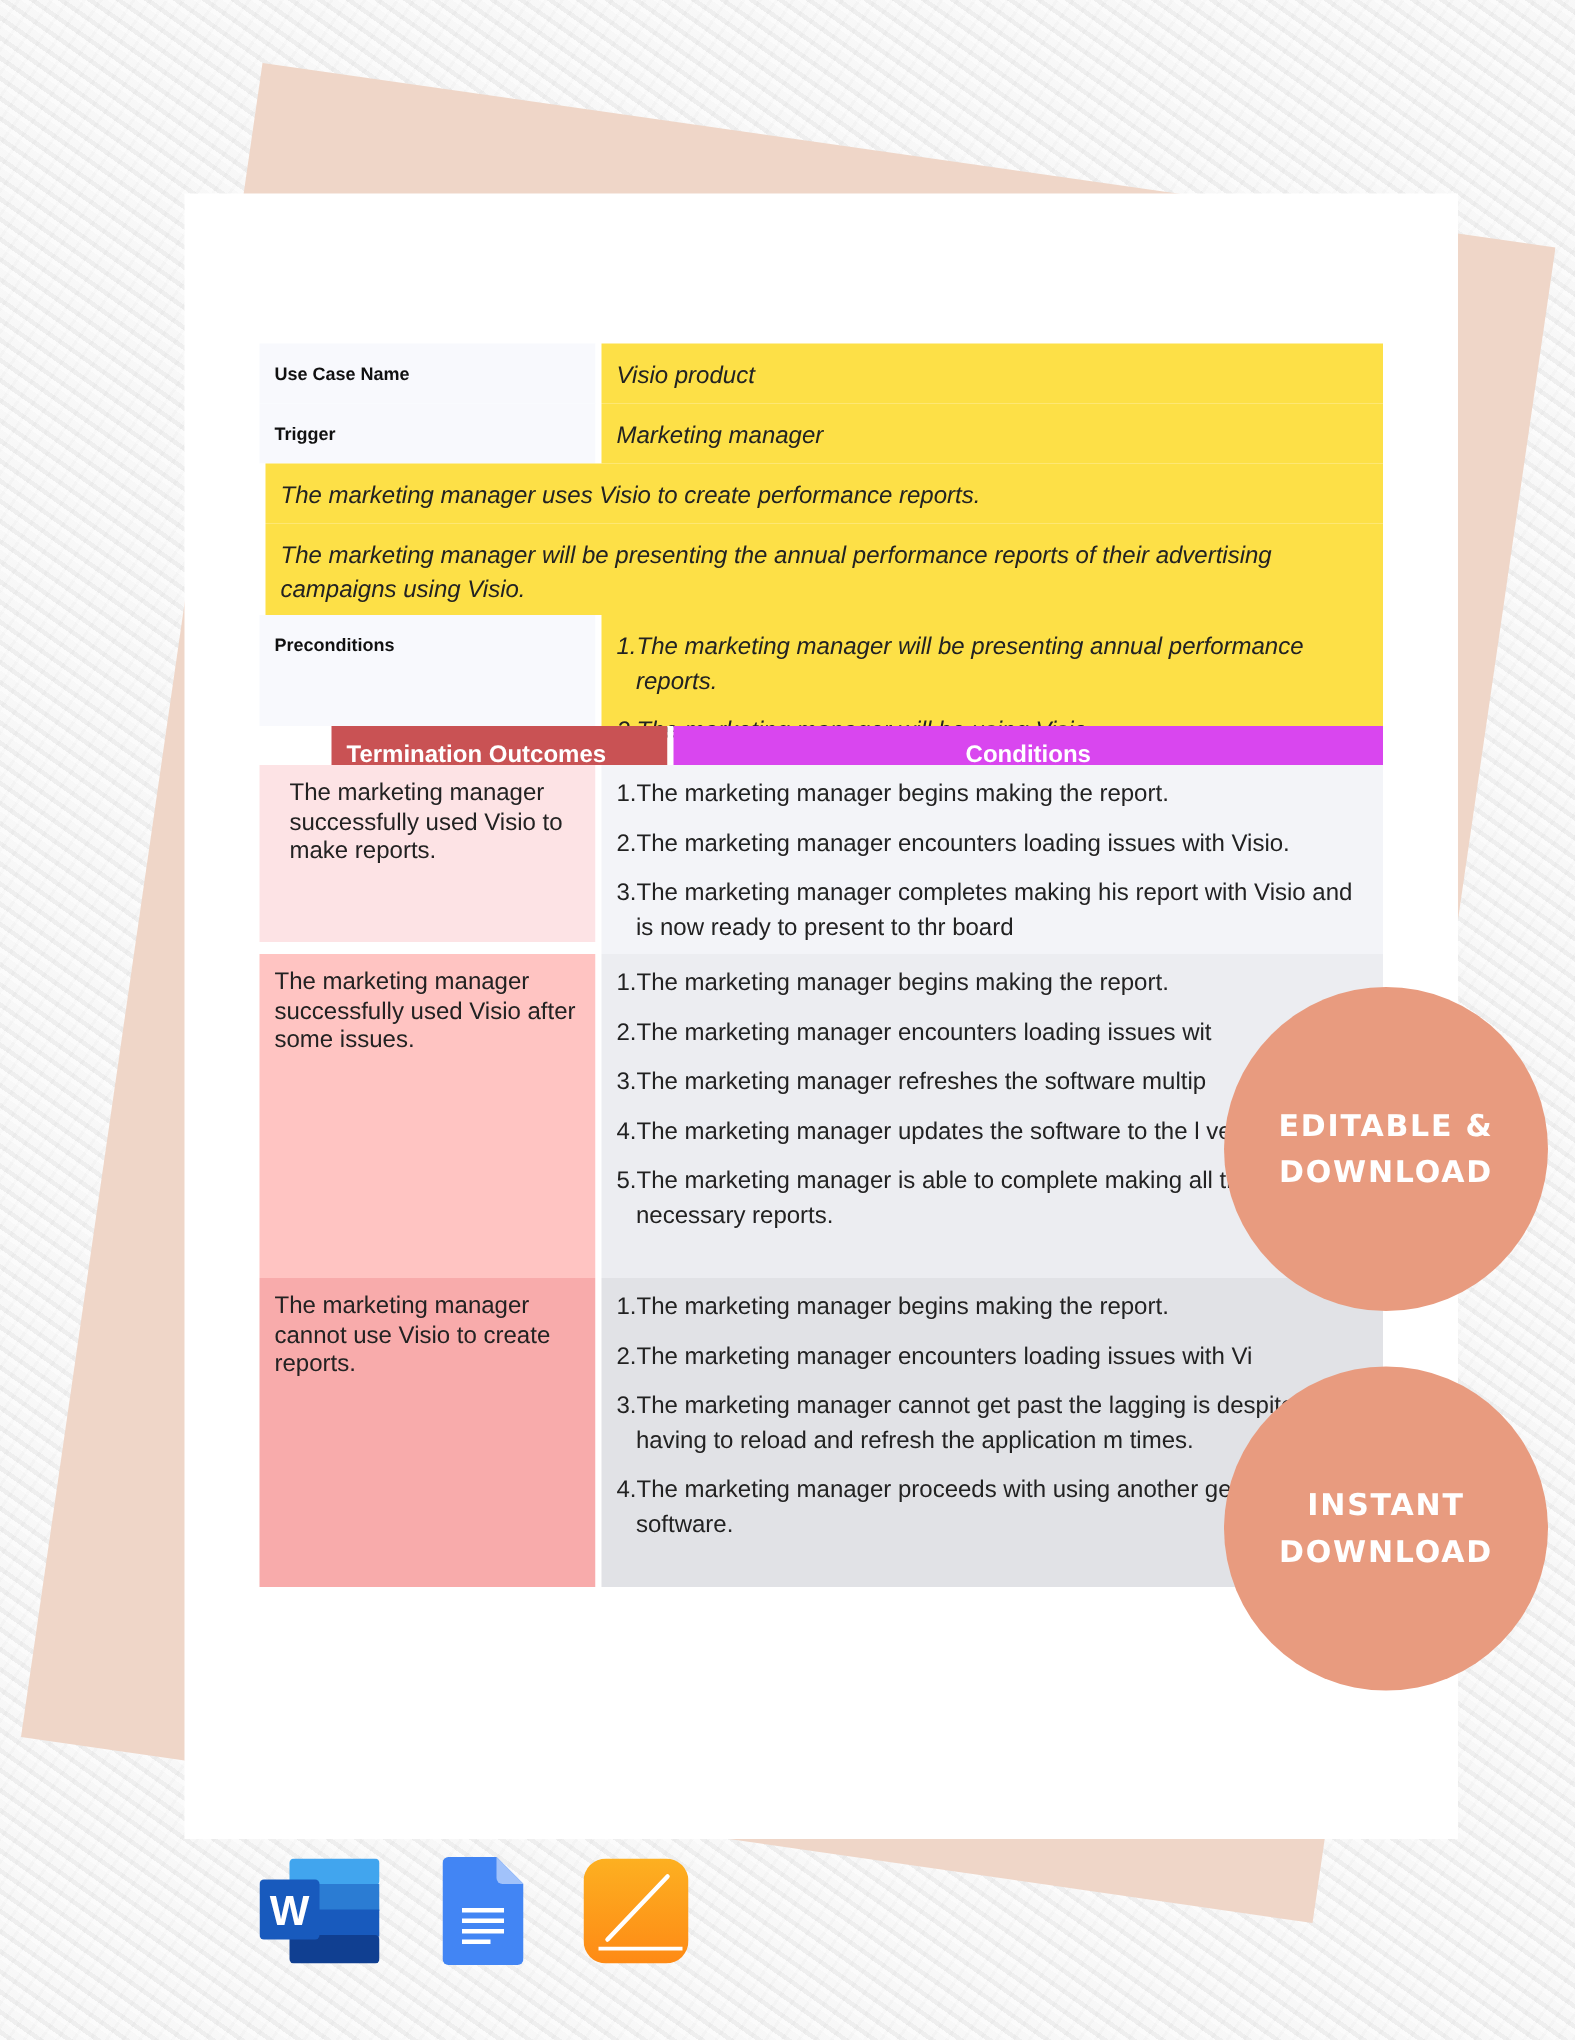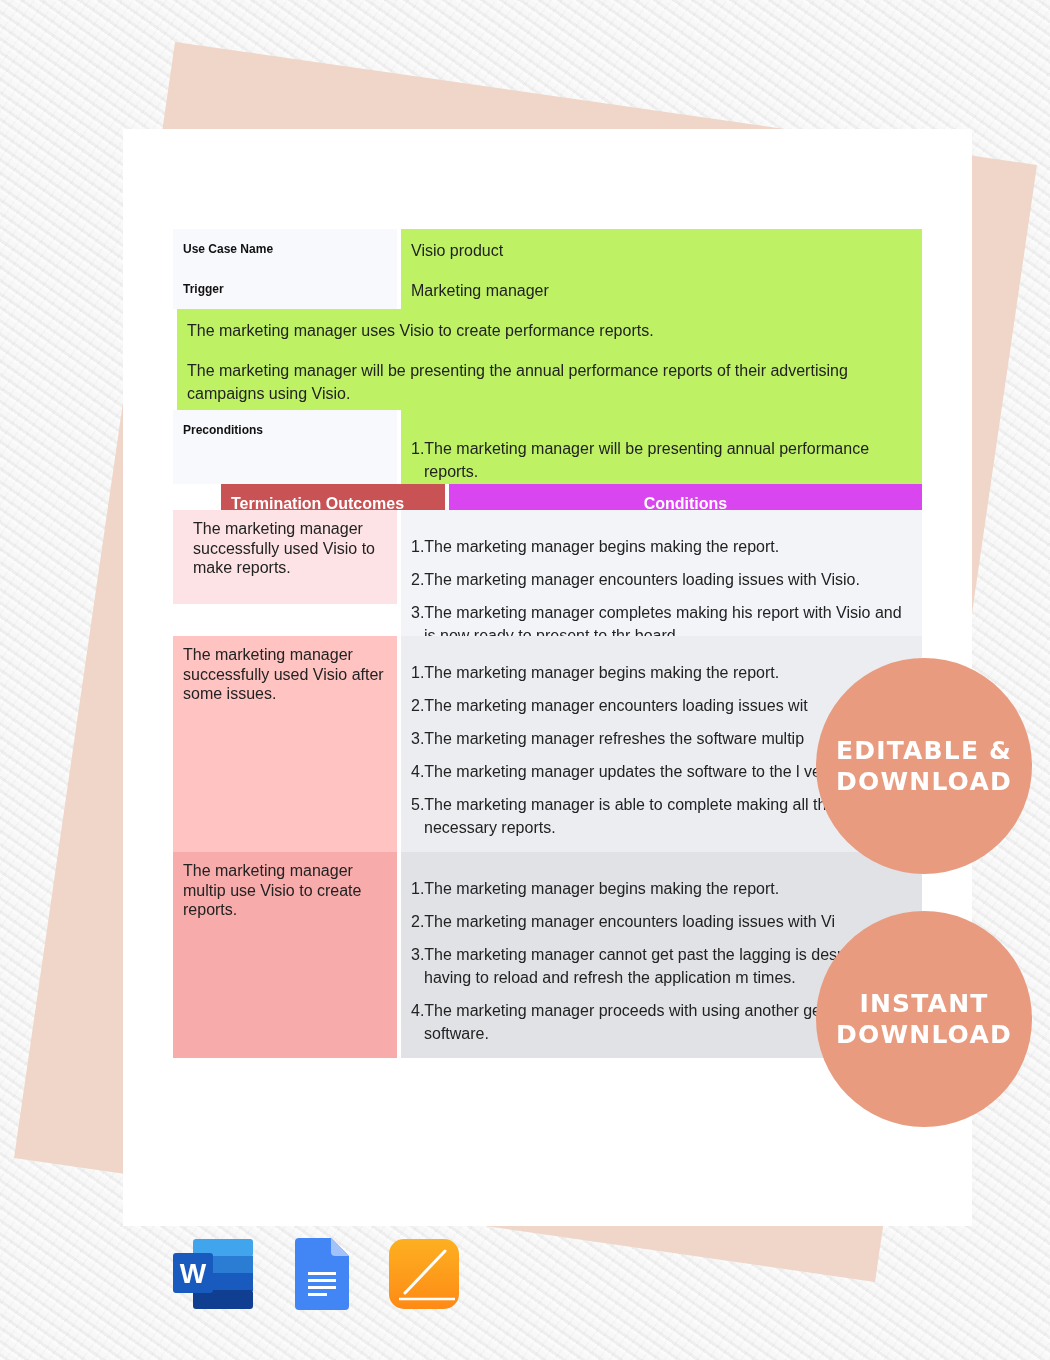--- a/index.html
+++ b/index.html
@@ -27,28 +27,29 @@
     .kv-row { display: flex; }
     .kv-label {
       width: 224px; padding: 10px 10px 0 10px;
       font-weight: bold; font-size: 12px; color: #111; line-height: 20px;
       background: #f8f9fd;
     }
     .kv-gap { width: 4px; background: #ffffff; }
     .kv-value {
       flex: 1; padding: 10px 14px 0 10px;
       font-size: 16px; color: #222; line-height: 23px;
-      background: #bef264;
+      background: #fde047;
+      font-style: italic;
     }
     .kv-row.r-usecase .kv-label, .kv-row.r-usecase .kv-value { padding-top: 10px; height: 40px; }
     .kv-row.r-trigger .kv-label, .kv-row.r-trigger .kv-value { height: 40px; }
     .kv-row.r-actor .kv-label, .kv-row.r-actor .kv-value { height: 40px; }
     .kv-row.r-overview .kv-label, .kv-row.r-overview .kv-value { height: 61px; }
     .kv-row.r-pre .kv-label, .kv-row.r-pre .kv-value { height: 74px; padding-bottom: 6px; }
-    .numlist { list-style: none; margin-top: 17px; }
+    .numlist { list-style: none; }
     .numlist li { padding-left: 13px; text-indent: -13px; margin-bottom: 10px; line-height: 23px; }
     .header-row { display: flex; height: 26px; padding-left: 48px; }
     .hdr-left {
       width: 224px; background: #c95254; color: #fff;
       font-weight: bold; font-size: 16px; padding: 11px 10px 0 10px;
     }
     .hdr-gap { width: 4px; background: #fff; }
     .hdr-right {
       flex: 1; background: #d946ef; color: #fff;
       font-weight: bold; font-size: 16px; text-align: center; padding-top: 11px;
@@ -57,31 +58,31 @@
     .out-left {
       width: 224px; padding: 9px 10px 0 10px;
       font-size: 16px; color: #222; line-height: 19.5px;
     }
     .out-gap { width: 4px; background: #fff; }
     .out-right {
       flex: 1; padding: 8px 14px 0 10px;
       font-size: 16px; color: #222;
     }
     .out-right .numlist li { margin-bottom: 10px; }
-    .row1 .out-left { background: #fde3e5; height: 94px; padding-left: 20px; }
+    .row1 .out-left { background: #fde3e5; height: 118px; padding-left: 20px; }
     .row1 .out-right { background: #f3f4f8; height: 126px; }
     .row2 .out-left { background: #ffc4c2; height: 216px; }
     .row2 .out-right { background: #ecedf1; height: 216px; }
     .row3 .out-left { background: #f8abab; height: 206px; }
     .row3 .out-right { background: #e1e2e6; height: 206px; }
     .badge {
       position: absolute; width: 216px; height: 216px; border-radius: 50%;
       background: #e89b7f; color: #fff;
       display: flex; flex-direction: column; align-items: center; justify-content: center;
-      font-family: "DejaVu Sans", sans-serif; font-weight: bold; font-size: 25px;
+      font-family: "DejaVu Sans", sans-serif; font-weight: bold; font-size: 20px;
       letter-spacing: 1.2px; line-height: 31px; text-align: center;
     }
     .badge-editable { left: 816px; top: 658px; }
     .badge-download { left: 816px; top: 911px; }
     .icons { position: absolute; left: 173px; top: 1238px; display: flex; align-items: center; }
     .icon { display: block; }
   </style>
 </head>
 <body>
 
@@ -145,21 +146,21 @@
           <li>1.The marketing manager begins making the report.</li>
           <li>2.The marketing manager encounters loading issues wit</li>
           <li>3.The marketing manager refreshes the software multip</li>
           <li>4.The marketing manager updates the software to the l version.</li>
           <li>5.The marketing manager is able to complete making all the necessary reports.</li>
         </ul>
       </div>
     </div>
 
     <div class="out-row row3">
-      <div class="out-left">The marketing manager multip use Visio to create reports.</div>
+      <div class="out-left">The marketing manager cannot use Visio to create reports.</div>
       <div class="out-gap"></div>
       <div class="out-right">
         <ul class="numlist">
           <li>1.The marketing manager begins making the report.</li>
           <li>2.The marketing manager encounters loading issues with Vi</li>
           <li>3.The marketing manager cannot get past the lagging is despite having to reload and refresh the application m times.</li>
           <li>4.The marketing manager proceeds with using another generating software.</li>
         </ul>
       </div>
     </div>

